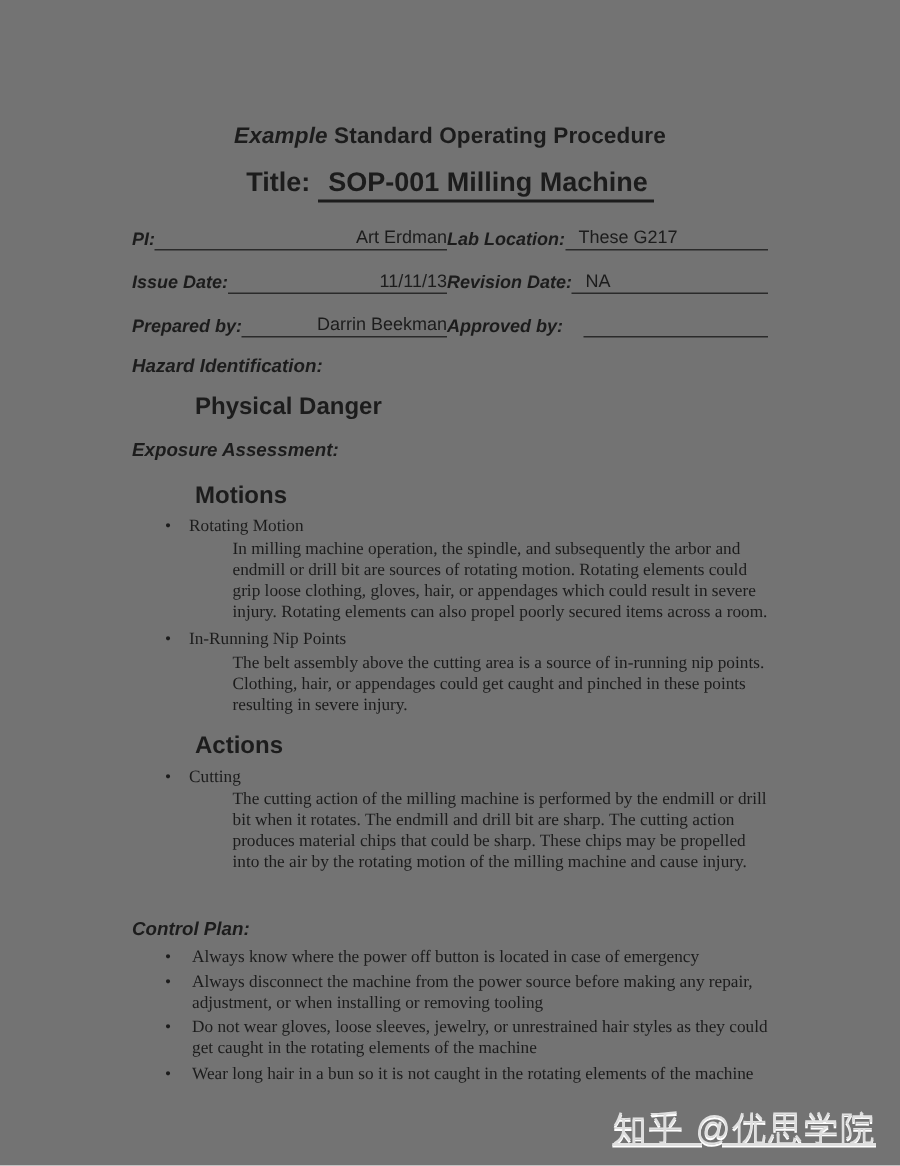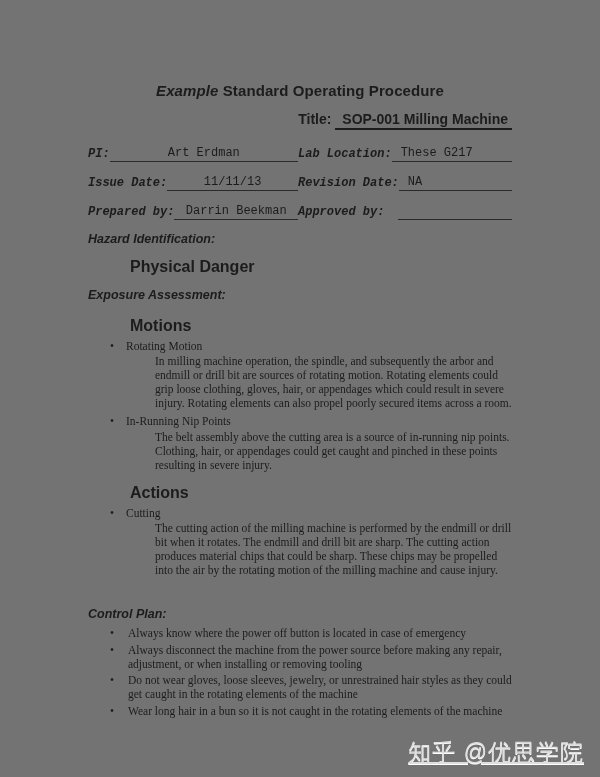--- a/index.html
+++ b/index.html
@@ -18,53 +18,53 @@
 
   
   .doc-title {
     text-align: center;
     font-size: 15px;
     font-weight: bold;
     letter-spacing: .1px;
   }
   .doc-title .em { font-style: italic; }
   .doc-subtitle {
-    text-align: right;
-    font-size: 14px;
+    text-align: center;
+    font-size: 18px;
     font-weight: bold;
     margin-top: 12px;
   }
   .doc-subtitle .line {
     border-bottom: 2px solid #1c1c1c;
     padding: 0 4px 1px 7px;
     display: inline-block;
   }
 
   
   .fields { margin-top: 15px; }
   .frow {
     display: flex;
     align-items: flex-end;
     height: 17px;
     margin-bottom: 12px;
     font-size: 12px;
   }
-  .fpair { display: flex; align-items: flex-end; font-family: Liberation Mono, monospace; }
+  .fpair { display: flex; align-items: flex-end; }
   .fpair.left  { width: 210px; }
   .fpair.right { flex: 1; }
   .flabel {
     font-weight: bold;
     font-style: italic;
     white-space: nowrap;
     padding-bottom: 1px;
   }
   .fline {
     flex: 1;
     border-bottom: 1.5px solid #2a2a2a;
-    text-align: center;
+    text-align: right;
     white-space: nowrap;
     padding-bottom: 1px;
     min-height: 15px;
   }
   .fline.padleft { text-align: left; padding-left: 9px; }
   .fline.gap { margin-left: 14px; }
 
   
   .heading {
     font-size: 12.5px;

